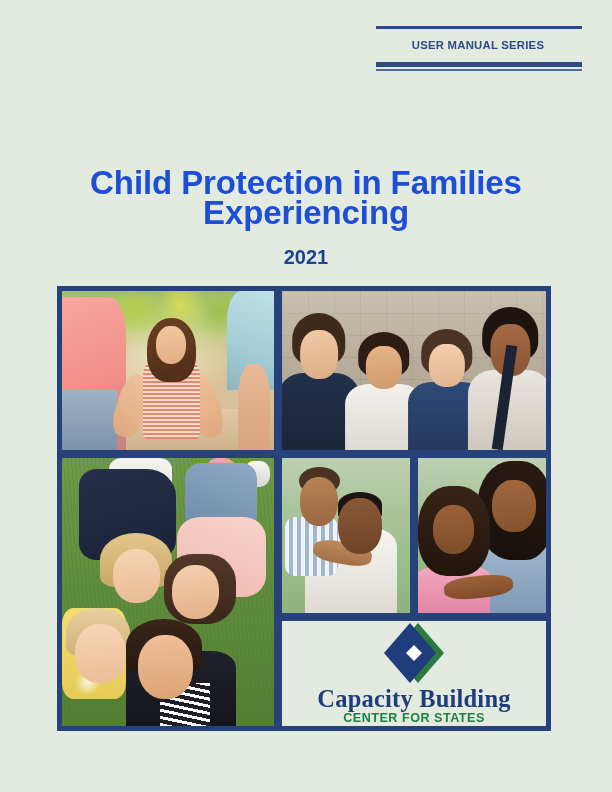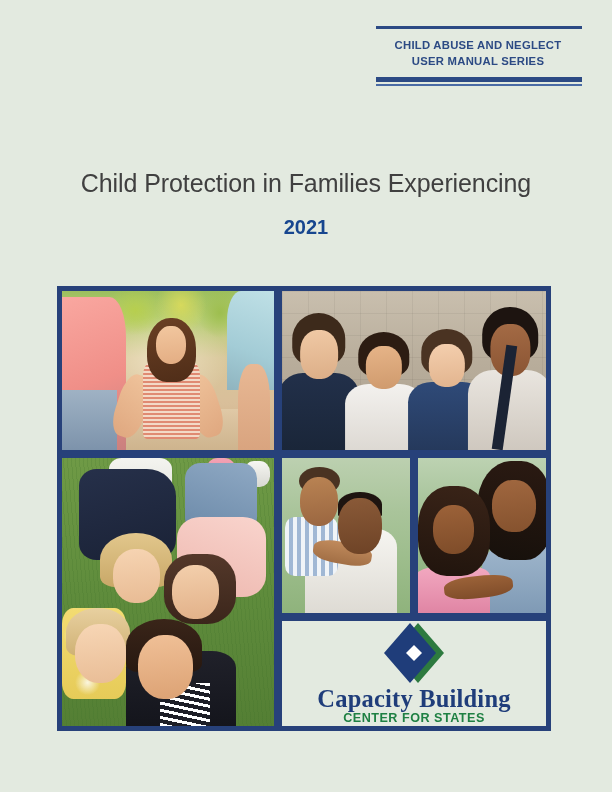--- a/index.html
+++ b/index.html
@@ -57,23 +57,23 @@
 
   
   .title-wrap {
     position: absolute;
     left: 30px;
     top: 168px;
     width: 552px;
     text-align: center;
   }
   .doc-title {
-    font-size: 25px;
-    font-weight: normal;
-    color: #404040;
+    font-size: 33px;
+    font-weight: bold;
+    color: #1d4ed8;
     line-height: 30px;
     letter-spacing: -0.1px;
   }
   .doc-year {
     margin-top: 18px;
     font-size: 20px;
     font-weight: bold;
     color: #17468f;
   }
 
@@ -454,21 +454,20 @@
     margin-top: -1px;
     text-align: center;
   }
 </style>
 </head>
 <body>
 
 <div class="series-block">
   <div class="rule-top"></div>
   <div class="series-lines">
-    <div class="series-line">CHILD ABUSE AND NEGLECT</div>
     <div class="series-line">USER MANUAL SERIES</div>
   </div>
   <div class="rule-bottom-thick"></div>
   <div class="rule-bottom-gap"></div>
   <div class="rule-bottom-thin"></div>
 </div>
 
 <div class="title-wrap">
   <div class="doc-title">
     <div>Child Protection in Families Experiencing</div>

